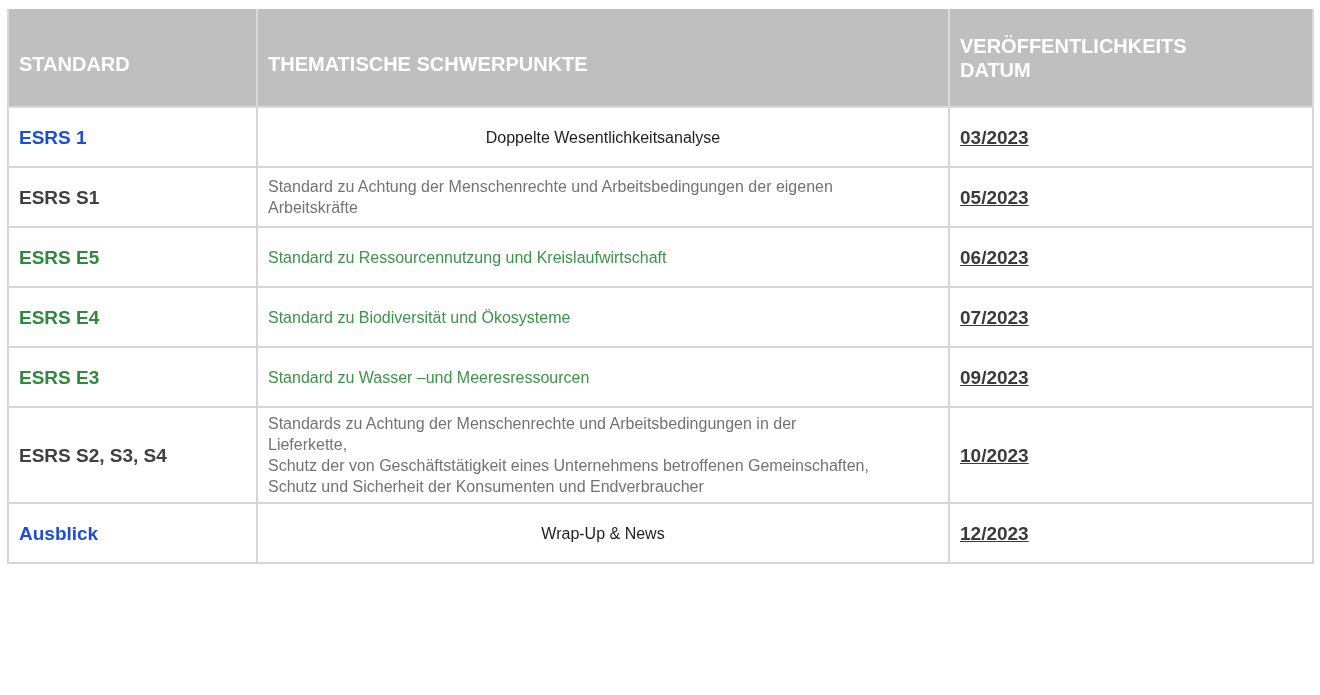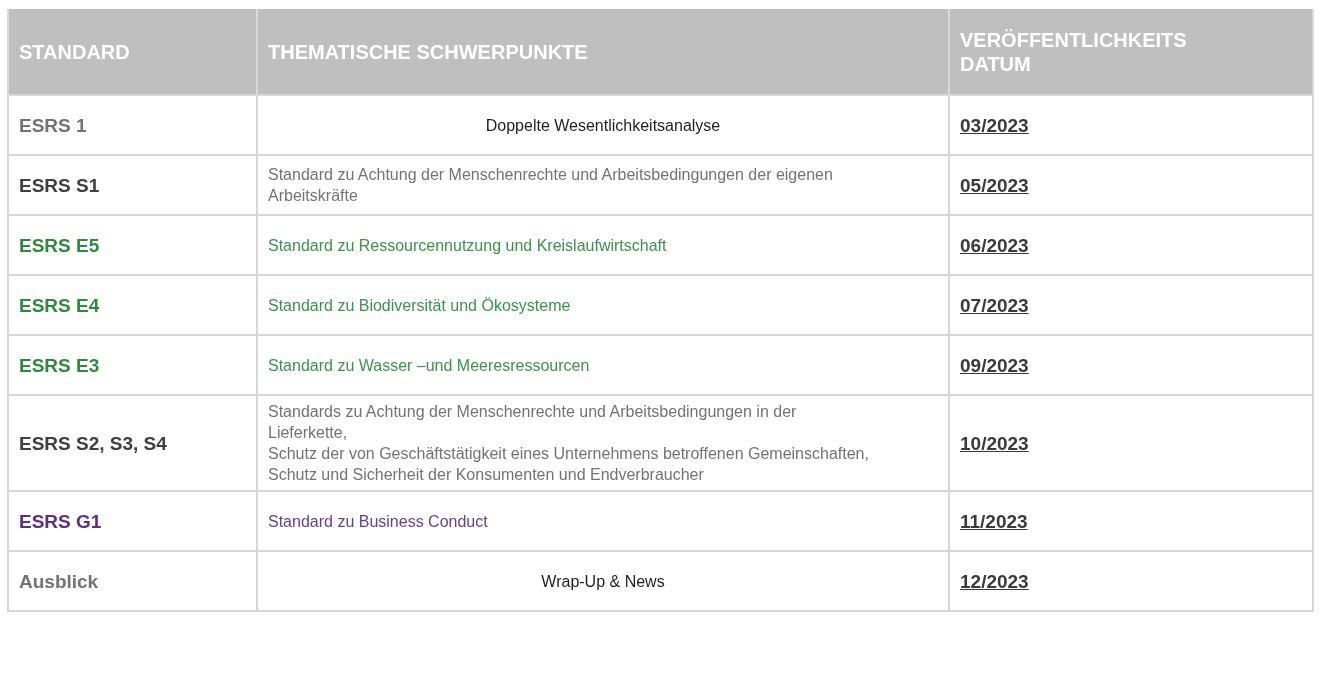--- a/index.html
+++ b/index.html
@@ -33,21 +33,21 @@
       font-weight: bold;
       font-size: 20px;
       text-align: left;
       vertical-align: middle;
       padding: 0 10px;
       height: 85px;
       border: 2px solid #d9d9d9;
       border-top: none;
       line-height: 1.2;
     }
-    th.h1, th.h2 { padding-top: 0; margin-left: 21px; }
+    th.h1, th.h2 { padding-top: 12px; margin-left: 21px; }
     td {
       border: 2px solid #d6d6d6;
       vertical-align: middle;
       padding: 0 10px;
       height: 58px;
       line-height: 21px;
     }
     td.std {
       font-weight: bold;
       font-size: 19px;
@@ -55,21 +55,21 @@
     td.desc {
       font-size: 16px;
     }
     td.date {
       font-weight: bold;
       font-size: 19px;
       color: #3a3a3a;
       text-decoration: underline;
     }
     tr.tall td { height: 94px; }
-    .c-neutral { color: #737373; margin-left: 44px; }
+    .c-neutral { color: #1d4ed8; margin-left: 44px; }
     .c-neutral-desc { color: #1f1f1f; text-align: center; }
     .c-green { color: #2e8b3e; }
     .c-green-desc { color: #3b9448; }
     .c-orange { color: #404040; }
     .c-orange-desc { color: #737373; margin-top: 12px; }
     .c-purple { color: #5f2f86; }
     .c-purple-desc { color: #6a3d92; }
     .desc span.line { display: block; }
   </style>
 </head>
@@ -133,27 +133,20 @@
         <td class="std c-orange">ESRS S2, S3, S4</td>
         <td class="desc c-orange-desc">
           <span class="line">Standards zu Achtung der Menschenrechte und Arbeitsbedingungen in der</span>
           <span class="line">Lieferkette,</span>
           <span class="line">Schutz der von Geschäftstätigkeit eines Unternehmens betroffenen Gemeinschaften,</span>
           <span class="line">Schutz und Sicherheit der Konsumenten und Endverbraucher</span>
         </td>
         <td class="date">10/2023</td>
       </tr>
       <tr>
-        <td class="std c-purple">ESRS G1</td>
-        <td class="desc c-purple-desc">
-          <span class="line">Standard zu Business Conduct</span>
-        </td>
-        <td class="date">11/2023</td>
-      </tr>
-      <tr>
         <td class="std c-neutral">Ausblick</td>
         <td class="desc c-neutral-desc">
           <span class="line">Wrap-Up &amp; News</span>
         </td>
         <td class="date">12/2023</td>
       </tr>
     </tbody>
   </table>
 </div>
 

